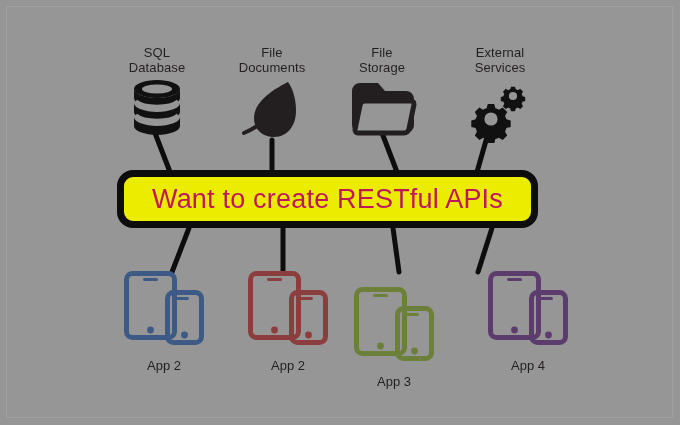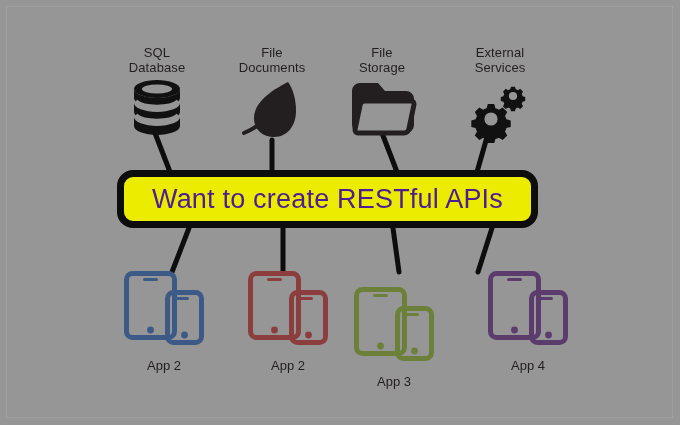--- a/index.html
+++ b/index.html
@@ -66,21 +66,21 @@
     background: #ecec00;
     border: 7px solid #0d0d0d;
     border-radius: 16px;
     display: flex;
     align-items: center;
     justify-content: center;
     z-index: 5;
   }
   #banner-text {
     font-size: 27px;
-    color: #4c1d95;
+    color: #be185d;
     letter-spacing: .2px;
     white-space: nowrap;
   }
 
   
   .app-node {
     position: absolute;
     width: 130px;
     text-align: center;
   }

